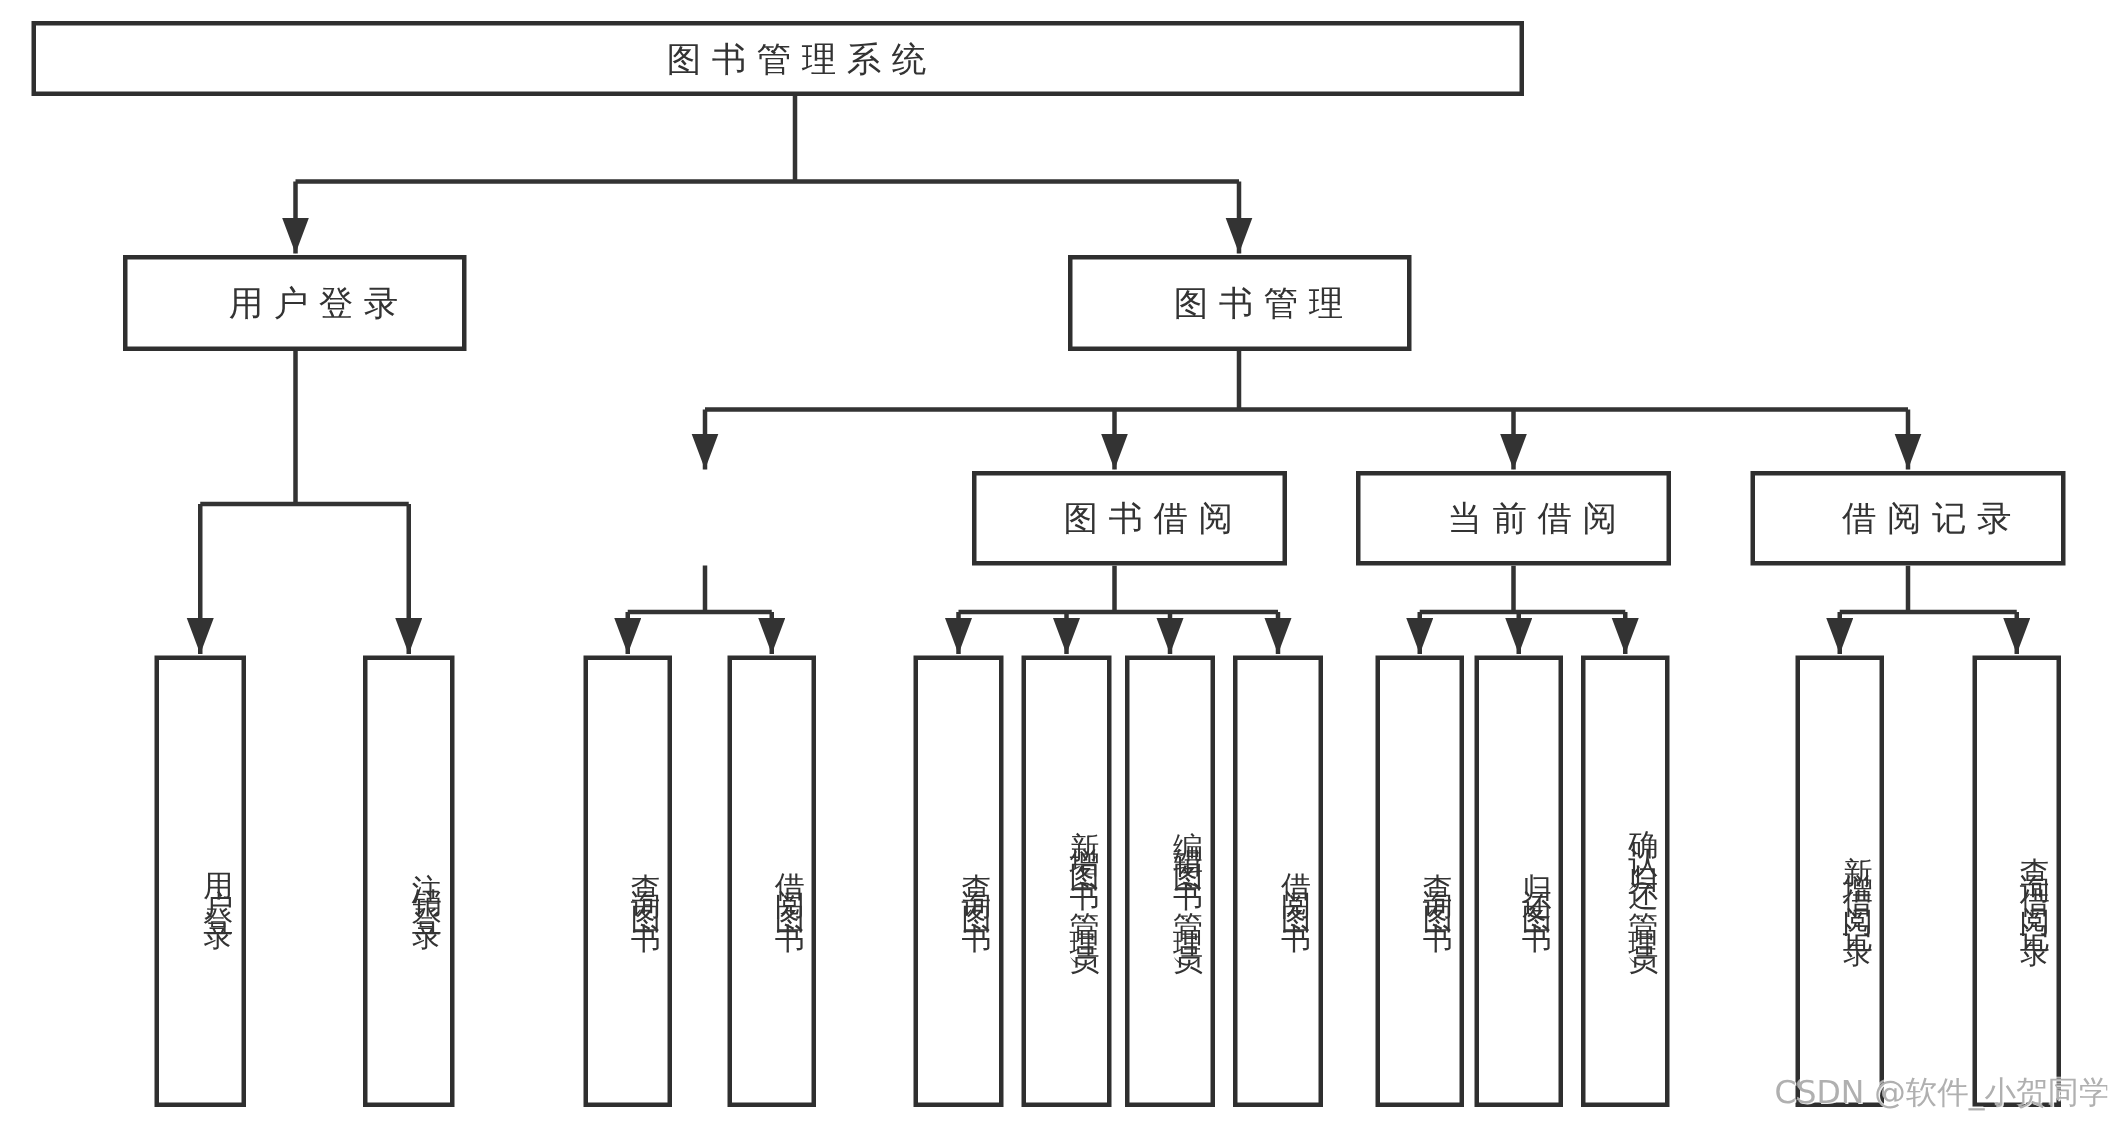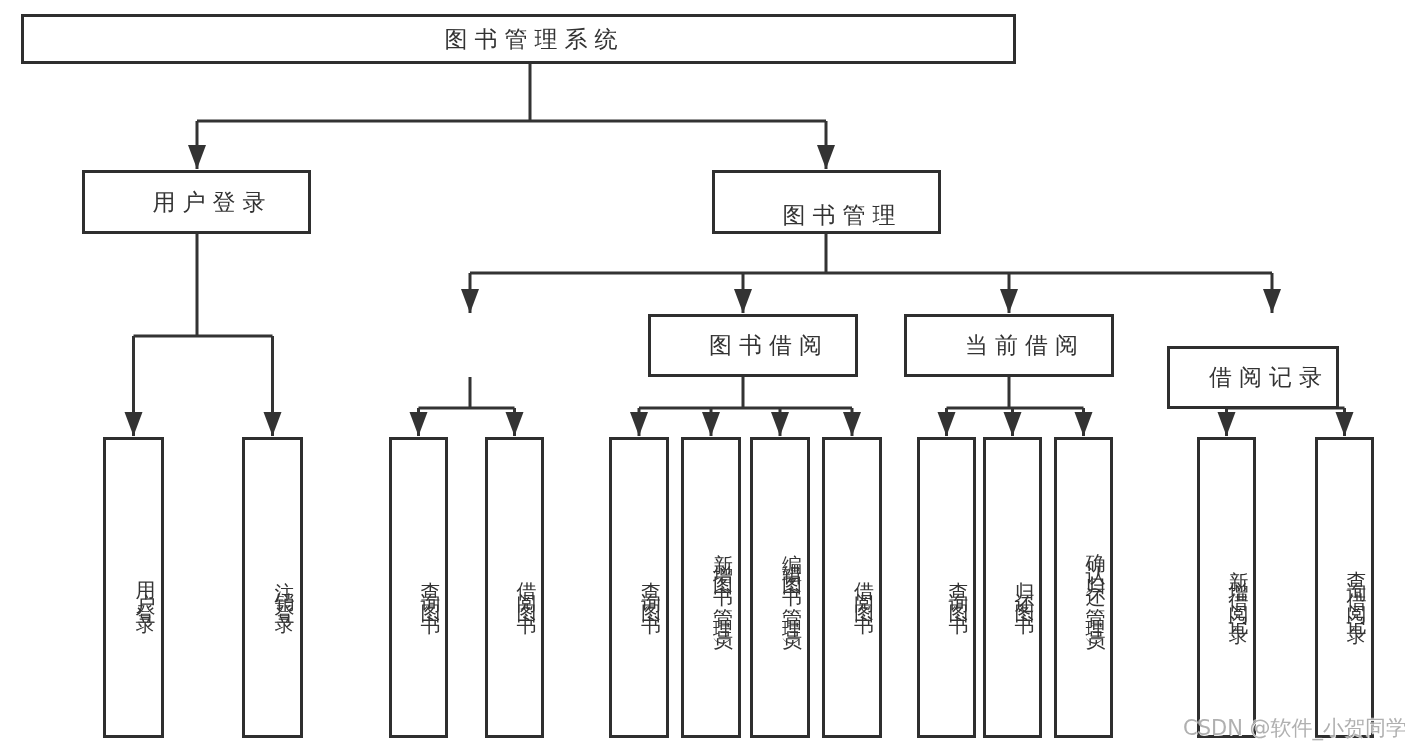--- a/index.html
+++ b/index.html
@@ -96,31 +96,31 @@
     <path class="wire" marker-end="url(#ah)" d="M1344.5,408 V436"></path>
   </svg>
 
   <div class="box lvl" style="left:21px; top:14px; width:995px; height:50px;">
     <span>图书管理系统</span>
   </div>
 
   <div class="box lvl" style="left:82px; top:170px; width:229px; height:64px;">
     <span>用户登录</span>
   </div>
-  <div class="box lvl" style="left:712px; top:170px; width:229px; height:64px;align-items:flex-end;">
+  <div class="box lvl" style="left:712px; top:170px; width:229px; height:64px;">
     <span>图书管理</span>
   </div>
 
   <div class="box lvl" style="left:648px; top:314px; width:210px; height:63px;">
     <span>图书借阅</span>
   </div>
   <div class="box lvl" style="left:904px; top:314px; width:210px; height:63px;font-family:Liberation Mono, monospace;">
     <span>当前借阅</span>
   </div>
-  <div class="box lvl" style="left:1167px; top:314px; width:172px; height:63px;margin-top:32px;">
+  <div class="box lvl" style="left:1167px; top:314px; width:210px; height:63px;">
     <span>借阅记录</span>
   </div>
 
   <div class="box leaf" style="left:103px; top:437px; width:61px; height:301px;">
     <span class="vtext">用户登录</span>
   </div>
   <div class="box leaf" style="left:242px; top:437px; width:61px; height:301px;">
     <span class="vtext">注销登录</span>
   </div>
 

